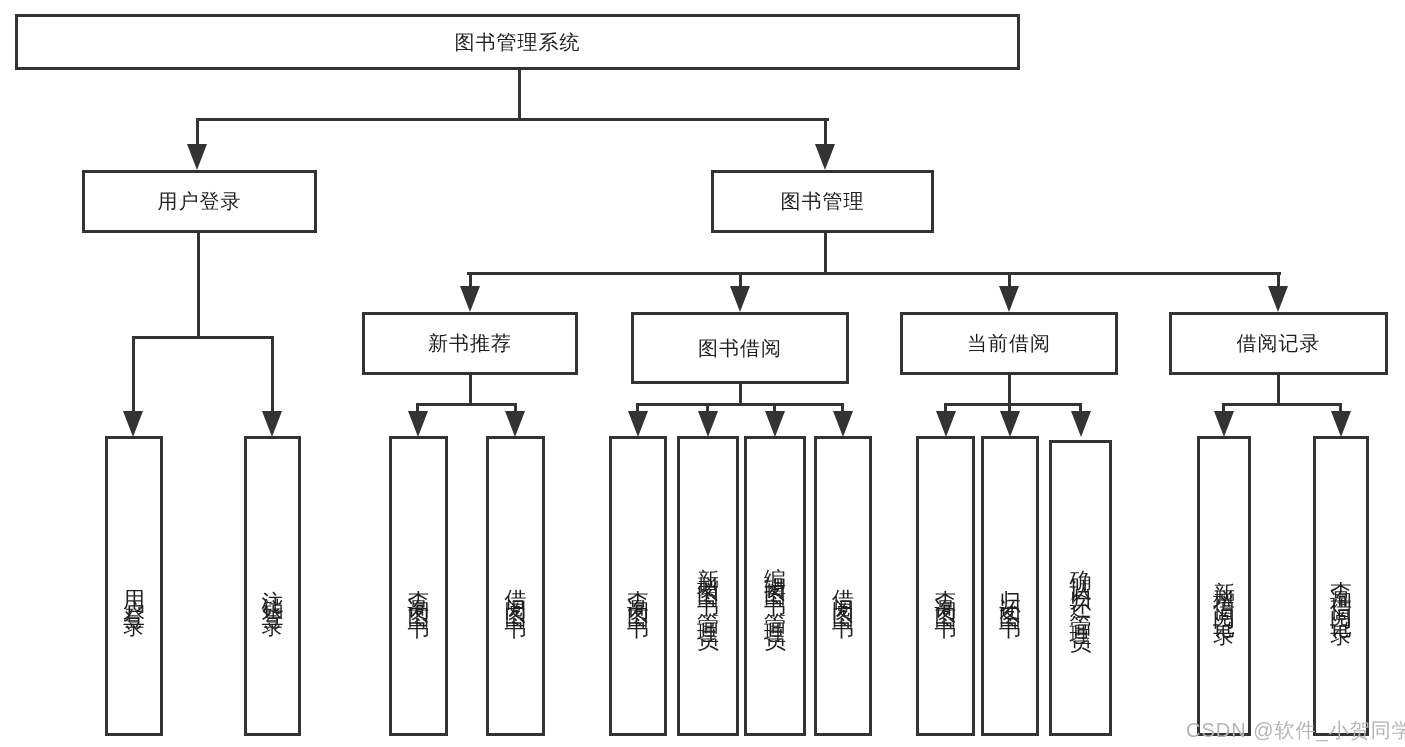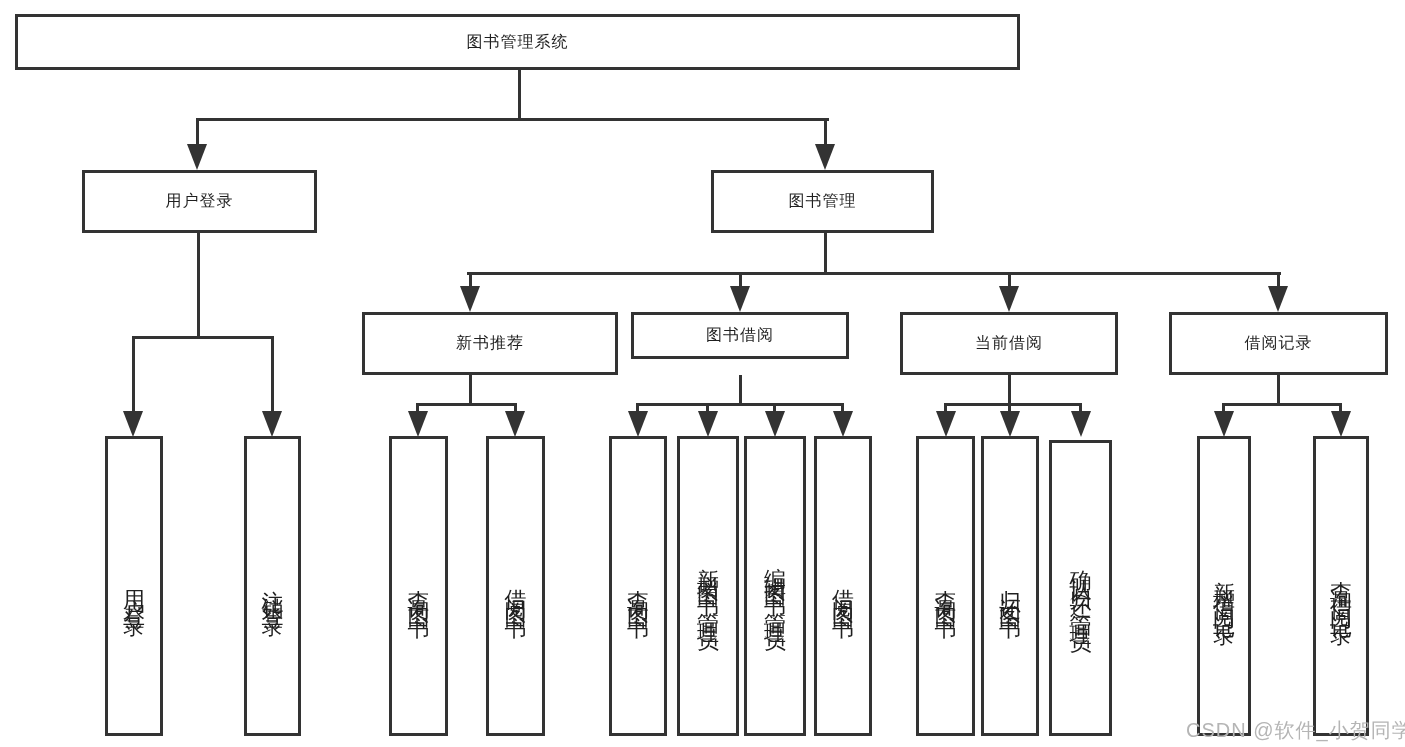--- a/index.html
+++ b/index.html
@@ -18,21 +18,21 @@
   }
   .box {
     position: absolute;
     box-sizing: border-box;
     border: 3px solid #333333;
     background: #ffffff;
     display: flex;
     align-items: center;
     justify-content: center;
     color: #1f1f1f;
-    font-size: 16px;
+    font-size: 20px;
     letter-spacing: 1px;
     z-index: 2;
   }
   .leaf {
     writing-mode: vertical-rl;
     text-orientation: mixed;
     font-size: 22px;
     letter-spacing: 9px;
     line-height: 1;
     padding-top: 8px;
@@ -96,24 +96,24 @@
   <div class="hline" style="left:467px; top:272px; width:814px; height:3px;"></div>
   <div class="vline" style="left:469px; top:272px; width:3px; height:18px;"></div>
   <div class="arrow" style="left:460px; top:286px;"></div>
   <div class="vline" style="left:739px; top:272px; width:3px; height:18px;"></div>
   <div class="arrow" style="left:730px; top:286px;"></div>
   <div class="vline" style="left:1008px; top:272px; width:3px; height:18px;"></div>
   <div class="arrow" style="left:999px; top:286px;"></div>
   <div class="vline" style="left:1277px; top:272px; width:3px; height:18px;"></div>
   <div class="arrow" style="left:1268px; top:286px;"></div>
 
-  <div class="box" style="left:362px; top:312px; width:256px; height:63px;">
+  <div class="box" style="left:362px; top:312px; width:216px; height:63px;">
     <span>新书推荐</span>
   </div>
-  <div class="box" style="left:631px; top:312px; width:218px; height:47px;">
+  <div class="box" style="left:631px; top:312px; width:218px; height:72px;">
     <span>图书借阅</span>
   </div>
   <div class="box" style="left:900px; top:312px; width:218px; height:63px;">
     <span>当前借阅</span>
   </div>
   <div class="box" style="left:1169px; top:312px; width:219px; height:63px;">
     <span>借阅记录</span>
   </div>
 
   <div class="vline" style="left:469px; top:375px; width:3px; height:31px;"></div>

